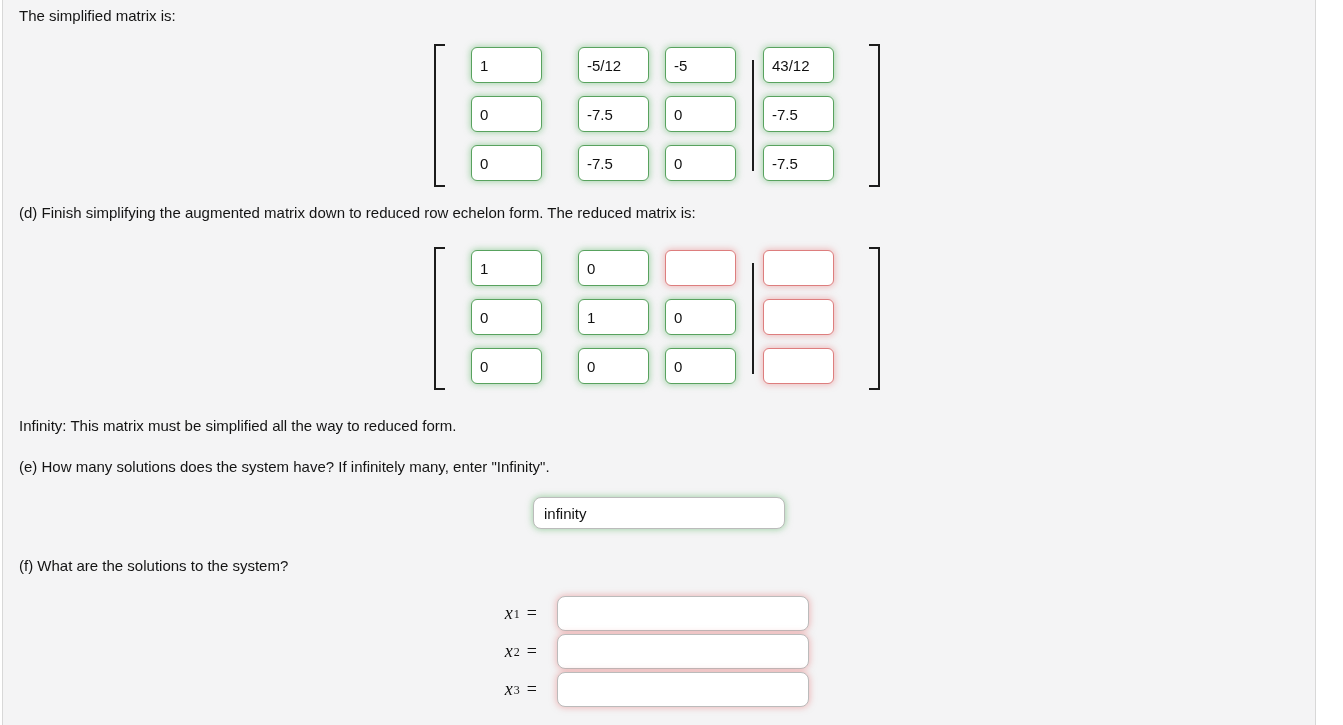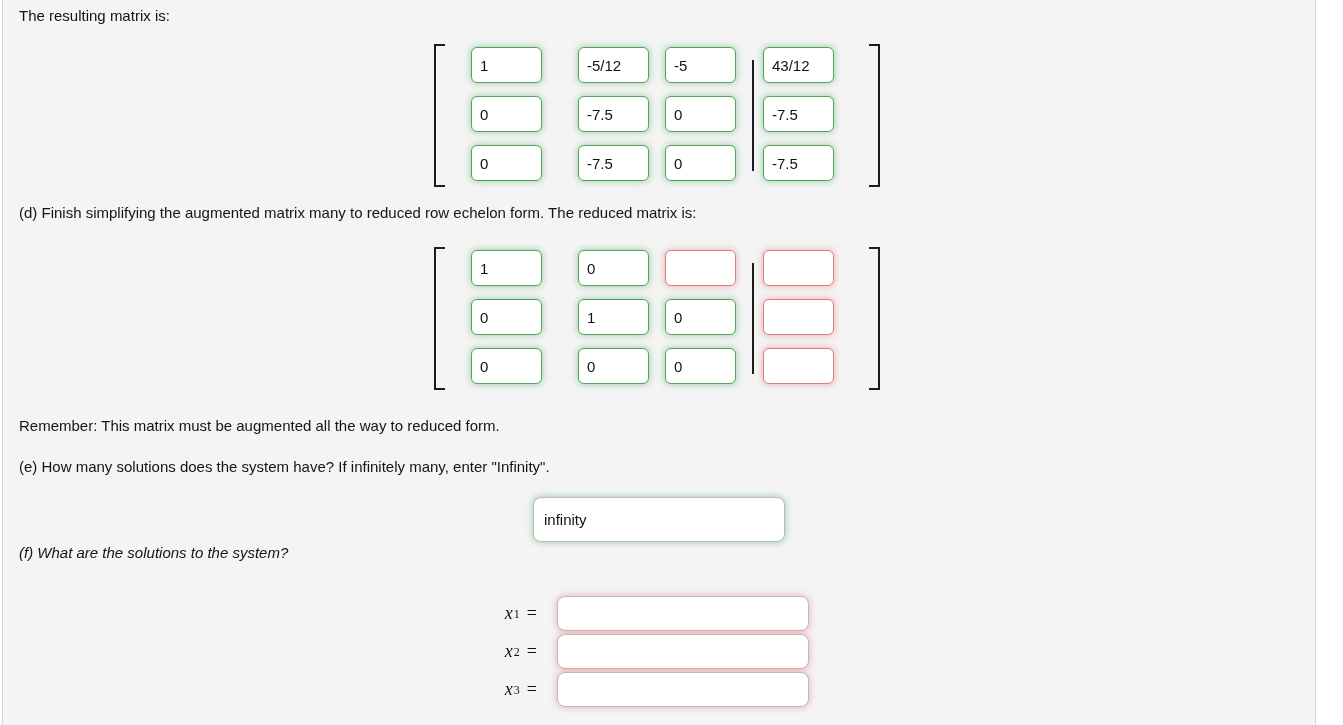--- a/index.html
+++ b/index.html
@@ -4,59 +4,59 @@
 <style>
   html,body{margin:0;padding:0;background:#ffffff;}
   body{font-family:"Liberation Sans",sans-serif;color:#141414;width:1343px;height:725px;position:relative;overflow:hidden;}
   .panel{position:absolute;left:2px;top:0;width:1314px;height:725px;background:#f4f4f5;
          border-left:1px solid #d8d8d8;border-right:1px solid #d8d8d8;box-sizing:border-box;}
   .text{position:absolute;left:16px;font-size:15px;white-space:nowrap;}
   #intro{top:7px;}
   #part-d{top:204px;}
   #remember{top:417px;}
   #part-e{top:458px;}
-  #part-f{top:544px;font-style:italic;}
+  #part-f{top:557px;}
 
   .matrix{position:absolute;left:431px;width:446px;height:143px;}
   #matrix-resulting{top:44px;}
   #matrix-reduced{top:247px;}
   .bracket{position:absolute;top:0;bottom:0;width:11px;box-sizing:border-box;}
   .bracket.left{left:0;border-left:2px solid #1c1c1c;border-top:2px solid #1c1c1c;border-bottom:2px solid #1c1c1c;}
   .bracket.right{right:0;border-right:2px solid #1c1c1c;border-top:2px solid #1c1c1c;border-bottom:2px solid #1c1c1c;}
   .sep{position:absolute;left:318px;top:16px;width:2px;height:111px;background:#1c1c1c;}
 
   .cell{position:absolute;width:71px;height:36px;box-sizing:border-box;background:#fff;
         border:1.5px solid #bbb;border-radius:6px;padding:0 4px 0 8px;
         font-family:"Liberation Sans",sans-serif;font-size:15px;color:#111;outline:none;}
   .r0{top:3px}.r1{top:52px}.r2{top:101px}
   .c0{left:37px}.c1{left:144px}.c2{left:231px}.caug{left:329px}
 
   .correct{border-color:#58a25e;box-shadow:0 0 6px 1px rgba(105,186,115,0.55);}
   .incorrect{border-color:#dd7e7e;box-shadow:0 0 6px 1px rgba(231,130,130,0.5);}
 
   .wide-input{position:absolute;box-sizing:border-box;background:#fff;border:1.5px solid #bbb;border-radius:8px;
         padding:0 10px;font-family:"Liberation Sans",sans-serif;font-size:15px;color:#111;outline:none;}
-  #infinity-input{left:530px;top:497px;width:252px;height:45px;}
+  #infinity-input{left:530px;top:497px;width:252px;height:32px;}
   .sol-input{left:554px;width:252px;height:35px;}
   #sol-x1{top:596px;} #sol-x2{top:634px;} #sol-x3{top:672px;}
 
   .sol-label{position:absolute;left:420px;width:124px;height:35px;display:flex;align-items:center;
         justify-content:flex-end;padding-right:10px;box-sizing:border-box;
         font-family:"Liberation Serif",serif;font-size:18px;color:#111;}
   #sol-label-1{top:596px;} #sol-label-2{top:634px;} #sol-label-3{top:672px;}
   .sol-label .var{font-style:italic;}
   .sol-label sub{font-size:12px;line-height:0;margin-left:1px;}
   .sol-label .eq{margin-left:7px;}
 </style>
 </head>
 <body>
 
 <div class="panel">
 
-  <div class="text" id="intro">The resulting matrix is:</div>
+  <div class="text" id="intro">The simplified matrix is:</div>
 
   <div class="matrix" id="matrix-resulting">
     <div class="bracket left"></div>
     <div class="bracket right"></div>
     <div class="sep"></div>
 
     <input class="cell r0 c0 correct" value="1" style="">
     <input class="cell r0 c1 correct" value="-5/12" style="">
     <input class="cell r0 c2 correct" value="-5" style="">
     <input class="cell r0 caug correct" value="43/12" style="">
@@ -65,21 +65,21 @@
     <input class="cell r1 c1 correct" value="-7.5" style="">
     <input class="cell r1 c2 correct" value="0" style="">
     <input class="cell r1 caug correct" value="-7.5" style="">
 
     <input class="cell r2 c0 correct" value="0" style="">
     <input class="cell r2 c1 correct" value="-7.5" style="">
     <input class="cell r2 c2 correct" value="0" style="">
     <input class="cell r2 caug correct" value="-7.5" style="">
   </div>
 
-  <div class="text" id="part-d">(d) Finish simplifying the augmented matrix many to reduced row echelon form. The reduced matrix is:</div>
+  <div class="text" id="part-d">(d) Finish simplifying the augmented matrix down to reduced row echelon form. The reduced matrix is:</div>
 
   <div class="matrix" id="matrix-reduced">
     <div class="bracket left"></div>
     <div class="bracket right"></div>
     <div class="sep"></div>
 
     <input class="cell r0 c0 correct" value="1" style="">
     <input class="cell r0 c1 correct" value="0" style="">
     <input class="cell r0 c2 incorrect" value="" style="">
     <input class="cell r0 caug incorrect" value="" style="">
@@ -88,21 +88,21 @@
     <input class="cell r1 c1 correct" value="1" style="">
     <input class="cell r1 c2 correct" value="0" style="">
     <input class="cell r1 caug incorrect" value="" style="">
 
     <input class="cell r2 c0 correct" value="0" style="">
     <input class="cell r2 c1 correct" value="0" style="">
     <input class="cell r2 c2 correct" value="0" style="">
     <input class="cell r2 caug incorrect" value="" style="">
   </div>
 
-  <div class="text" id="remember">Remember: This matrix must be augmented all the way to reduced form.</div>
+  <div class="text" id="remember">Infinity: This matrix must be simplified all the way to reduced form.</div>
   <div class="text" id="part-e">(e) How many solutions does the system have? If infinitely many, enter "Infinity".</div>
 
   <input class="wide-input correct" id="infinity-input" value="infinity" style="">
 
   <div class="text" id="part-f">(f) What are the solutions to the system?</div>
 
   <div class="sol-label" id="sol-label-1">
     <span class="var">x</span>
       <sub>1</sub>
       <span class="eq">=</span>

